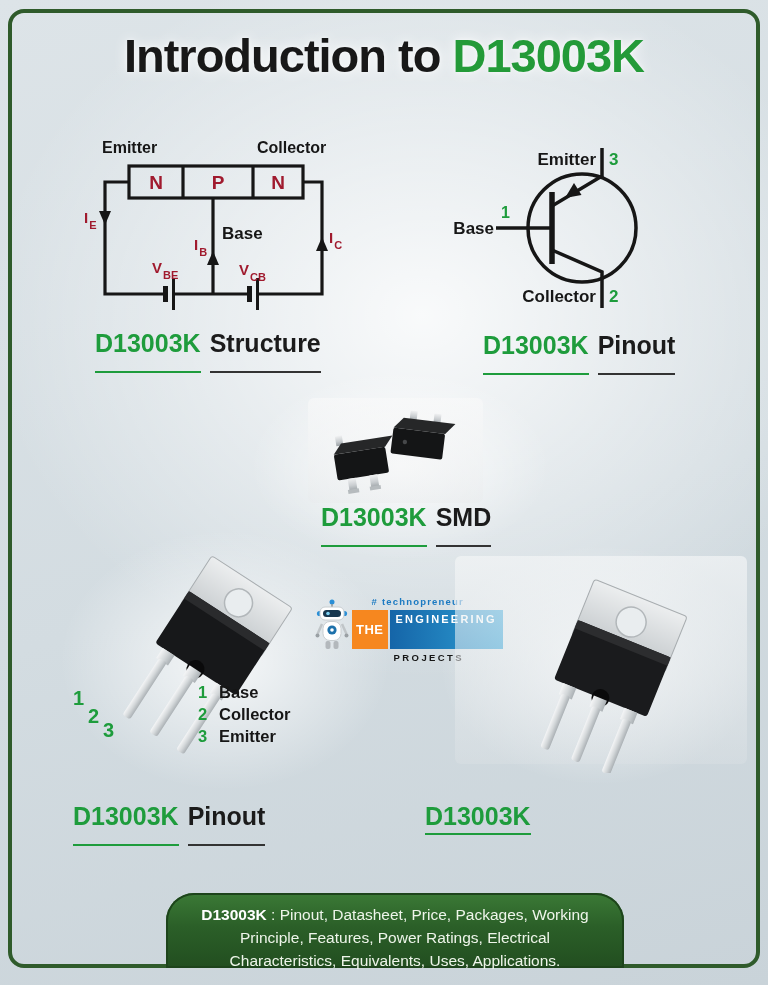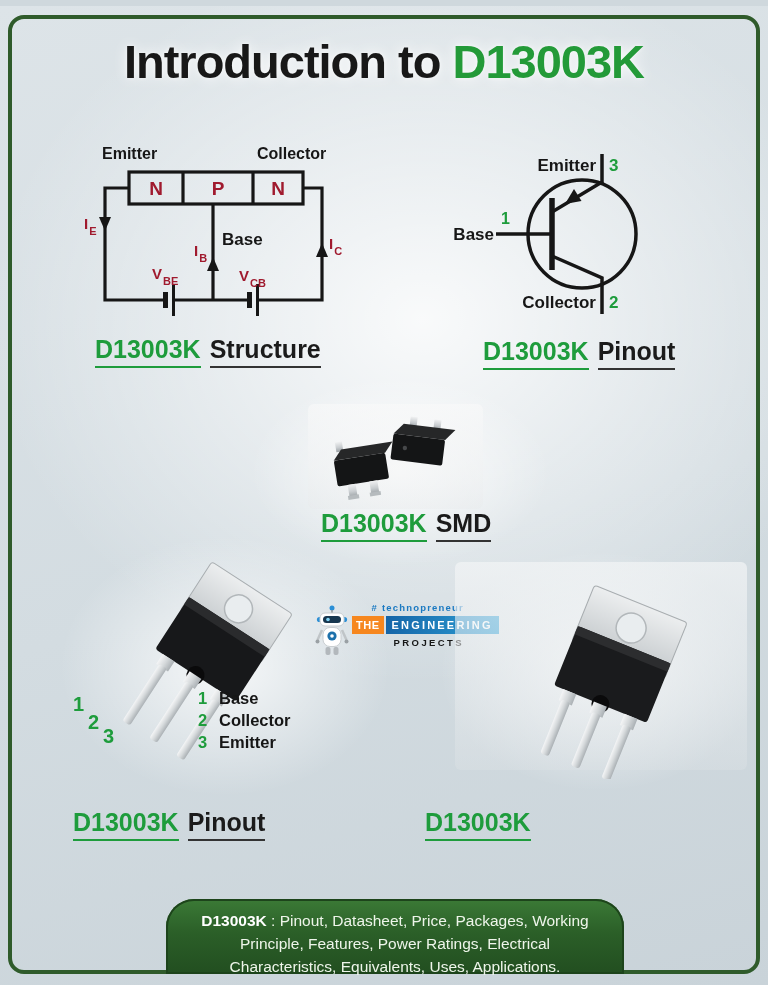--- a/index.html
+++ b/index.html
@@ -7,54 +7,53 @@
     width:768px;height:985px;
     font-family:"Liberation Sans","DejaVu Sans",sans-serif;
     background:#cfd8dd;
     position:relative;overflow:hidden;
   }
   #page{
     position:absolute;inset:0;
     background:
       radial-gradient(ellipse 620px 520px at 55% 32%, rgba(255,255,255,.85) 0%, rgba(255,255,255,0) 70%),
       linear-gradient(165deg,#dde4e8 0%,#d3dce1 55%,#c9d3d9 100%);
-    margin-top: 6px;
   }
   .glow{position:absolute;border-radius:50%;pointer-events:none;
     background:radial-gradient(closest-side, rgba(255,255,255,.8), rgba(255,255,255,0));}
   #frame{
     position:absolute;left:8px;top:9px;width:744px;height:951px;
     border:4px solid #2f5b2b;border-radius:16px;
   }
   
   #title{
     position:absolute;left:0;top:28px;width:768px;text-align:center;
     font-size:47px;font-weight:bold;letter-spacing:-1px;color:#181818;
     text-shadow:0 0 14px rgba(255,255,255,.95), 0 0 4px rgba(255,255,255,.6);
     white-space:nowrap;
   }
   #title .hl{color:#239a38;margin-left:12px;}
   
   .caption{position:absolute;display:flex;gap:9px;font-weight:bold;font-size:25px;white-space:nowrap;}
   .caption .g{color:#1e9c3c;border-bottom:2px solid #1e9c3c;padding-bottom:2px;}
-  .caption .b{color:#1b1b1b;border-bottom:2px solid #333;padding-bottom:2px;}
+  .caption .b{color:#1b1b1b;border-bottom:2px solid #333;padding-bottom:13px;}
   
   .abs{position:absolute;}
   svg text{font-family:"Liberation Sans","DejaVu Sans",sans-serif;}
   
   #pin-legend{position:absolute;left:197px;top:681px;}
   .legend-row{display:flex;gap:11px;font-weight:bold;font-size:16.5px;line-height:22px;color:#161616;}
   .legend-row .num{color:#1e9c3c;width:11px;text-align:center;}
   
   #logo{position:absolute;left:314px;top:594px;width:150px;}
   #logo-robot{position:absolute;left:0;top:4px;}
   #logo-text{position:absolute;left:38px;top:2px;width:112px;}
   #logo-hashtag{text-align:right;color:#1b7ac2;font-size:9.5px;font-weight:bold;letter-spacing:1.2px;white-space:nowrap;}
   #logo-row{display:flex;gap:2px;margin-top:3px;}
-  #logo-the{background:#f6871f;color:#fff;font-size:11px;font-weight:bold;letter-spacing:.5px;padding:3px 4px;}
+  #logo-the{background:#f6871f;color:#fff;font-size:13px;font-weight:bold;letter-spacing:.5px;padding:12px 4px;}
   #logo-eng{background:linear-gradient(90deg,#1565a8,#2e9fd4);color:#fff;font-size:11px;font-weight:bold;letter-spacing:2.2px;padding:3px 6px;flex:1;text-align:center;}
   #logo-projects{text-align:right;font-size:9.5px;font-weight:bold;letter-spacing:2.4px;color:#161616;margin-top:3px;}
   
   .photo-bg{position:absolute;border-radius:6px;pointer-events:none;}
   
   #banner{
     position:absolute;left:166px;top:893px;width:458px;height:75px;
     border-radius:28px 28px 0 0;
     background:linear-gradient(180deg,#3b7a36 0%,#2b5f28 45%,#224e20 100%);
     box-shadow:0 0 0 2px #1d441b inset;

